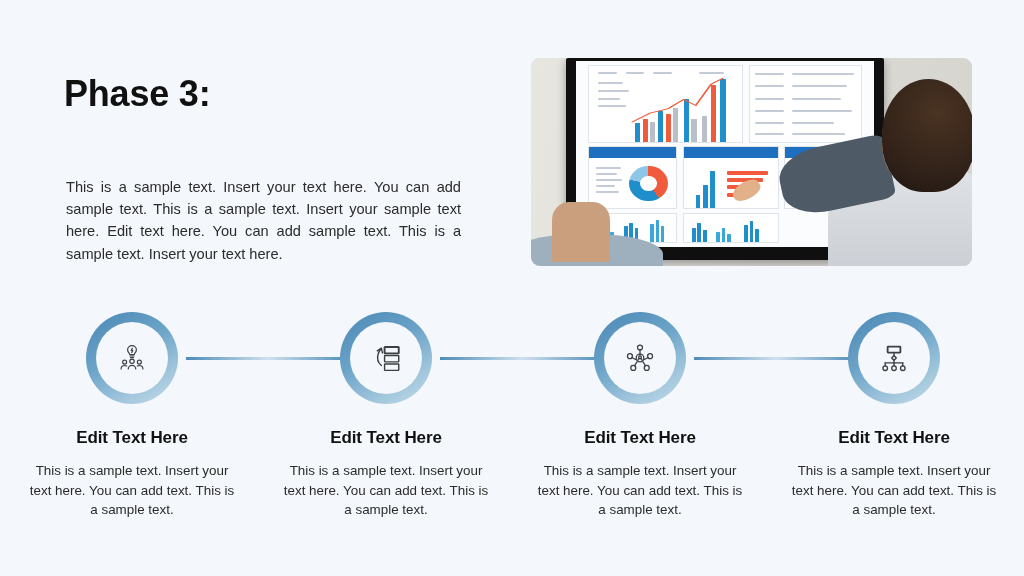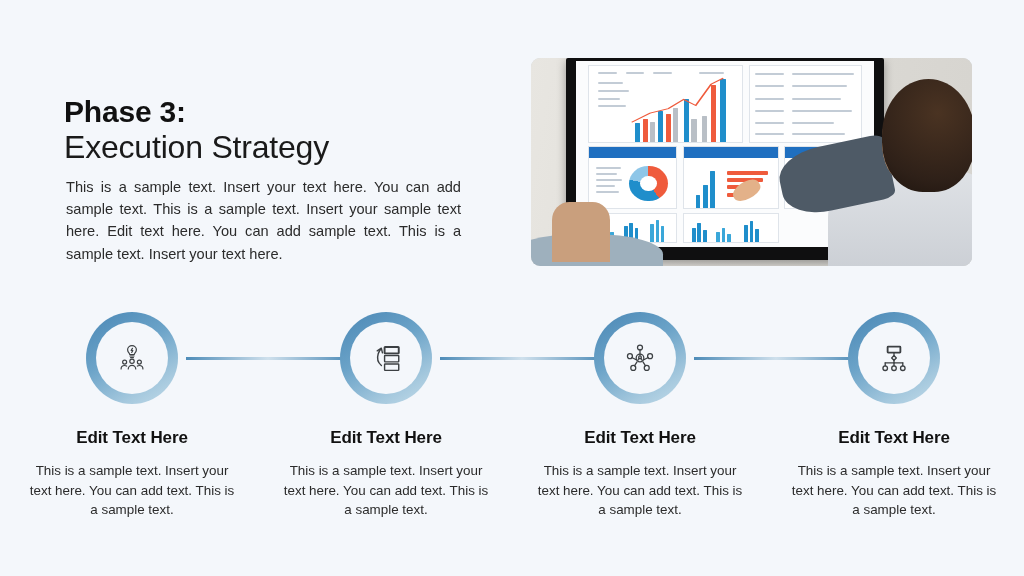--- a/index.html
+++ b/index.html
@@ -25,26 +25,25 @@
   }
 
   
   .title-block {
     position: absolute;
     left: 64px;
     top: 74px;
     width: 430px;
   }
   .title-line1 {
-    font-size: 30px;
+    font-size: 36px;
     font-weight: 700;
     letter-spacing: -0.2px;
     line-height: 1.12;
     color: #111111;
-    margin-top: 21px;
   }
   .title-line2 {
     font-size: 32px;
     font-weight: 400;
     letter-spacing: -0.2px;
     line-height: 1.18;
     color: #1a1a1a;
   }
 
   .intro-paragraph {
@@ -234,21 +233,20 @@
     padding: 0 13px;
   }
 </style>
 </head>
 <body>
 
 <div class="slide">
 
   <div class="title-block">
     <div class="title-line1">Phase 3:</div>
-    <div class="title-line2">Execution Strategy</div>
   </div>
 
   <div class="intro-paragraph">This is a sample text. Insert your text here. You can add sample text. This is a sample text. Insert your sample text here. Edit text here. You can add sample text. This is a sample text. Insert your text here.</div>
 
   <div class="photo-frame">
     <div class="photo-inner">
       <div class="wall"></div>
 
       <div class="board">
         <div class="board-screen">

